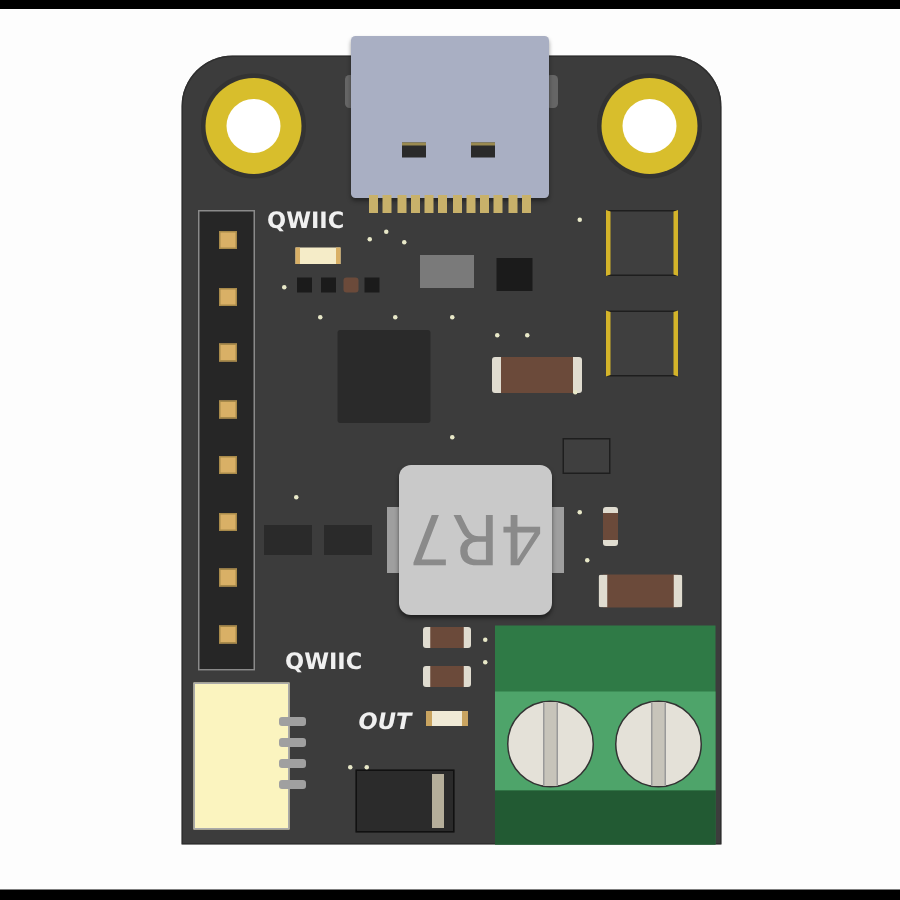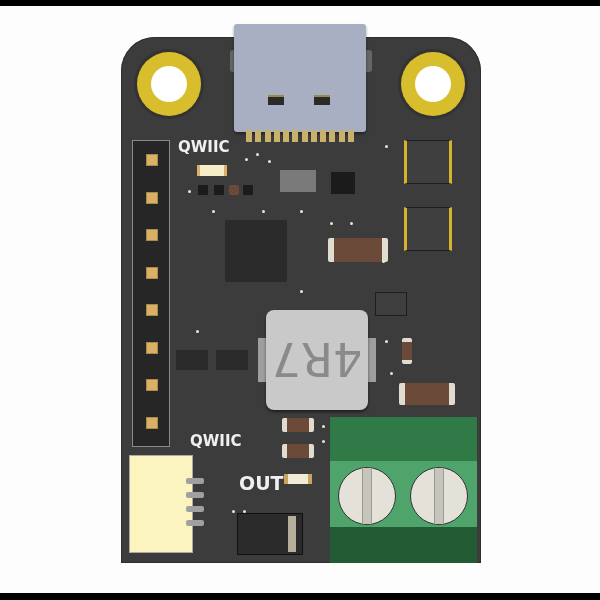--- a/index.html
+++ b/index.html
@@ -110,21 +110,21 @@
 </div>
 
 <div class="abs cap-b" style="left:399px;top:383px;width:44px;height:22px;border-left:6px solid #e0dcd0;border-right:6px solid #e0dcd0;"></div>
 <div class="abs cap-b" style="left:402px;top:338px;width:10px;height:18px;border-top:4px solid #e0dcd0;border-bottom:4px solid #e0dcd0;"></div>
 
 <div class="abs cap-b" style="left:282px;top:418px;width:22px;height:14px;border-left:5px solid #e0dcd0;border-right:5px solid #e0dcd0;"></div>
 <div class="abs cap-b" style="left:282px;top:444px;width:22px;height:14px;border-left:5px solid #e0dcd0;border-right:5px solid #e0dcd0;"></div>
 <div class="abs" style="left:284px;top:474px;width:20px;height:10px;background:#f0ead6;border-left:4px solid #c9a460;border-right:4px solid #c9a460;"></div>
 
 <div class="abs silk" style="left:190px;top:432px;font-size:15px;">QWIIC</div>
-<div class="abs silk" style="left:239px;top:472px;font-size:19px;">OUT</div>
+<div class="abs silk" style="left:239px;top:472px;font-size:15px;font-style:italic;">OUT</div>
 
 <div class="abs qwiic"></div>
 <div class="abs qpin" style="left:186px;top:478px;"></div>
 <div class="abs qpin" style="left:186px;top:492px;"></div>
 <div class="abs qpin" style="left:186px;top:506px;"></div>
 <div class="abs qpin" style="left:186px;top:520px;"></div>
 
 <div class="abs diode">
     <div class="band"></div>
   </div>

